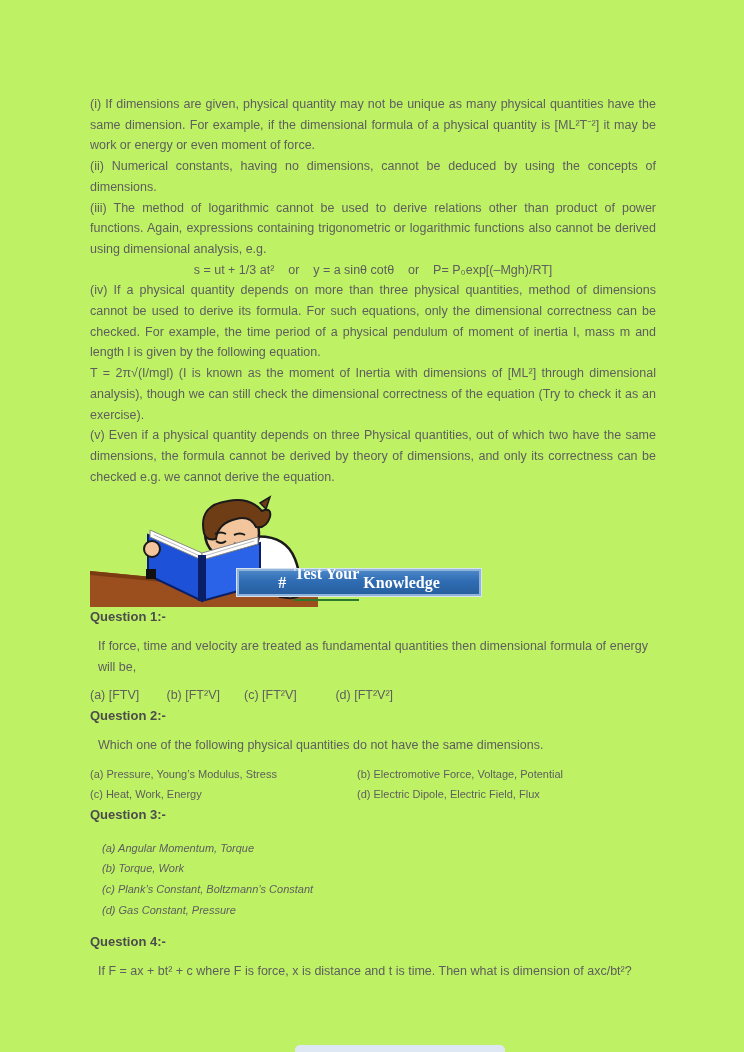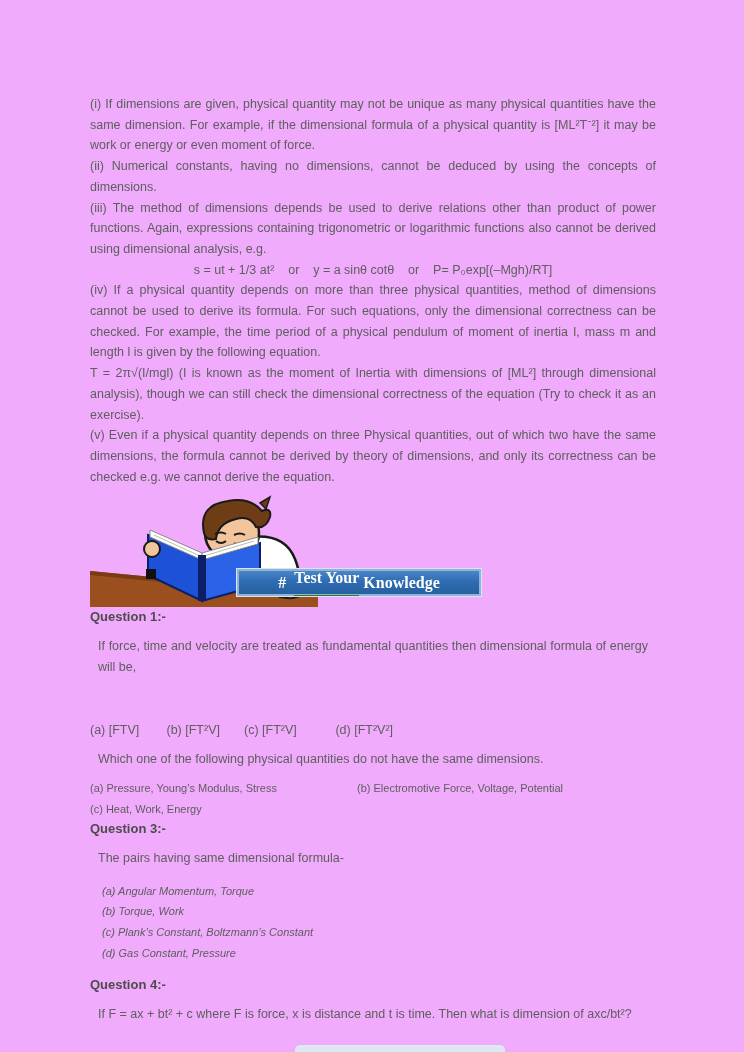--- a/index.html
+++ b/index.html
@@ -1,19 +1,19 @@
 <!DOCTYPE html>
 <html><head>
 <meta charset="utf-8">
 <style>
   html,body { margin:0; padding:0; background:#ffffff; }
   .page {
     position:relative;
     width:744px; height:1052px;
-    background:#f0abfc;
+    background:#bef264;
     font-family:"Liberation Sans", sans-serif;
     overflow:hidden;
   }
   .content {
     position:absolute; left:90px; top:94px; width:566px;
   }
   .para {
     margin:0;
     font-size:12.5px;
     line-height:20.7px;
@@ -27,49 +27,49 @@
     position:absolute; left:147px; top:82px;
     width:240px; height:23px;
     background:linear-gradient(180deg,#4a85c6 0%,#2f6cb3 45%,#27609f 100%);
     border:2px solid #8fb3da;
     outline:1px solid #d8e4f0;
     display:flex; align-items:center; justify-content:center;
     font-family:"Liberation Serif", serif;
     font-weight:bold; font-size:16px; color:#ffffff;
   }
   .banner span { white-space:pre; }
-  .banner .under { border-bottom:2px solid #2c7a2c; padding-bottom:8px; }
+  .banner .under { border-bottom:2px solid #2c7a2c; padding-bottom:16px; }
   .qhead { margin:0; font-size:13px; line-height:20.7px; color:#4c4c4c; font-weight:bold; }
   .qhead .qh { }
   .qbody { margin:8px; font-size:12.5px; line-height:20.7px; color:#5e5e5e; text-align:justify; }
   .opts-inline { margin:0; font-size:12.5px; line-height:20.7px; color:#5e5e5e; }
   .opts-inline span { display:inline-block; }
   .opts-inline .o1 { width:73px; }
-  .opts-inline .o2 { width:74px;margin-top:35px; }
+  .opts-inline .o2 { width:74px; }
   .opts-inline .o3 { width:88px; }
   .opt-grid {
     margin:0; display:grid; grid-template-columns:267px 1fr;
     font-size:11px; line-height:20.7px; color:#5e5e5e;
   }
   .opt-list { margin:12px; font-size:11px; line-height:20.7px; color:#5e5e5e;font-style:italic; }
   .opt-list div { height:20.7px; }
   .partial-banner {
     position:absolute; left:295px; top:1045px; width:210px; height:8px;
     background:#dde8f4; border-radius:5px 5px 0 0;
   }
 </style>
 </head>
 <body>
 
 <div class="page">
   <div class="content">
 
     <p class="para">(i) If dimensions are given, physical quantity may not be unique as many physical quantities have the same dimension. For example, if the dimensional formula of a physical quantity is [ML²T⁻²] it may be work or energy or even moment of force.</p>
     <p class="para">(ii) Numerical constants, having no dimensions, cannot be deduced by using the concepts of dimensions.</p>
-    <p class="para">(iii) The method of dimensions depends be used to derive relations other than product of power functions. Again, expressions containing trigonometric or logarithmic functions also cannot be derived using dimensional analysis, e.g.</p>
+    <p class="para">(iii) The method of logarithmic cannot be used to derive relations other than product of power functions. Again, expressions containing trigonometric or logarithmic functions also cannot be derived using dimensional analysis, e.g.</p>
     <p class="para line">s = ut + 1/3 at²    or    y = a sinθ cotθ    or    P= P₀exp[(–Mgh)/RT]</p>
     <p class="para">(iv) If a physical quantity depends on more than three physical quantities, method of dimensions cannot be used to derive its formula. For such equations, only the dimensional correctness can be checked. For example, the time period of a physical pendulum of moment of inertia I, mass m and length l is given by the following equation.</p>
     <p class="para">T = 2π√(I/mgl) (I is known as the moment of Inertia with dimensions of [ML²] through dimensional analysis), though we can still check the dimensional correctness of the equation (Try to check it as an exercise).</p>
     <p class="para">(v) Even if a physical quantity depends on three Physical quantities, out of which two have the same dimensions, the formula cannot be derived by theory of dimensions, and only its correctness can be checked e.g. we cannot derive the equation.</p>
 
     <div class="illus-block">
       <svg class="boy-svg" width="230" height="118" viewBox="0 0 230 118" xmlns="http://www.w3.org/2000/svg">
 
         <polygon points="0,82 228,104 228,118 0,118" fill="#9c4f1e"></polygon>
         <polygon points="0,82 228,104 228,108 0,86" fill="#7a3a12"></polygon>
@@ -114,29 +114,30 @@
 
     <p class="qhead"><span class="qh">Question 1</span><span>:-</span></p>
     <p class="qbody">If force, time and velocity are treated as fundamental quantities then dimensional formula of energy will be,</p>
     <p class="opts-inline">
       <span class="o1">(a) [FTV]</span>
       <span class="o2">(b) [FT²V]</span>
       <span class="o3">(c) [FT²V]</span>
       <span class="o4">(d) [FT²V²]</span>
     </p>
 
+    <p class="qhead"><span class="qh">Question 2</span><span>:-</span></p>
     <p class="qbody">Which one of the following physical quantities do not have the same dimensions.</p>
     <div class="opt-grid">
       <div>(a) Pressure, Young’s Modulus, Stress</div>
       <div>(b) Electromotive Force, Voltage, Potential</div>
       <div>(c) Heat, Work, Energy</div>
+      <div>(d) Electric Dipole, Electric Field, Flux</div>
     </div>
 
     <p class="qhead"><span class="qh">Question 3</span><span>:-</span></p>
-    <p class="qbody">The pairs having same dimensional formula-</p>
     <div class="opt-list">
       <div>(a) Angular Momentum, Torque</div>
       <div>(b) Torque, Work</div>
       <div>(c) Plank’s Constant, Boltzmann’s Constant</div>
       <div>(d) Gas Constant, Pressure</div>
     </div>
 
     <p class="qhead"><span class="qh">Question 4</span><span>:-</span></p>
     <p class="qbody">If F = ax + bt² + c where F is force, x is distance and t is time. Then what is dimension of axc/bt²?</p>
 

